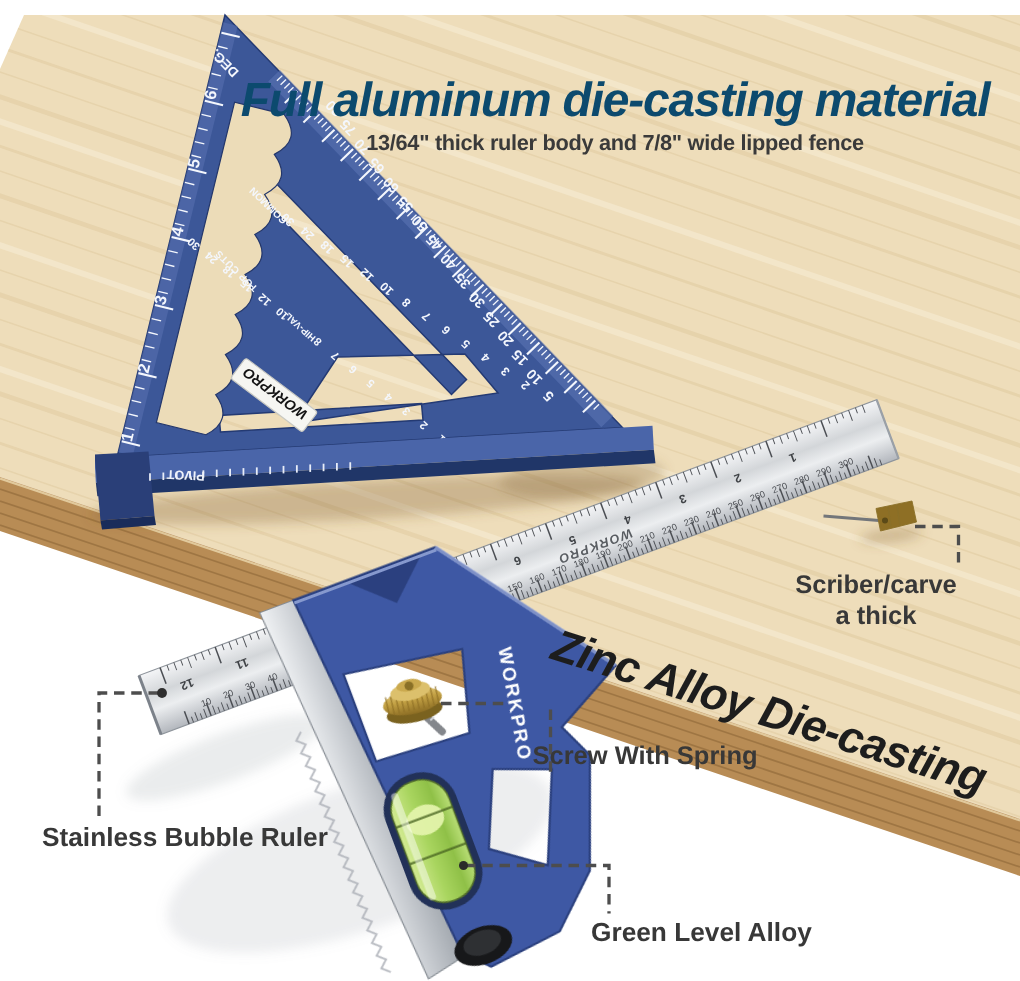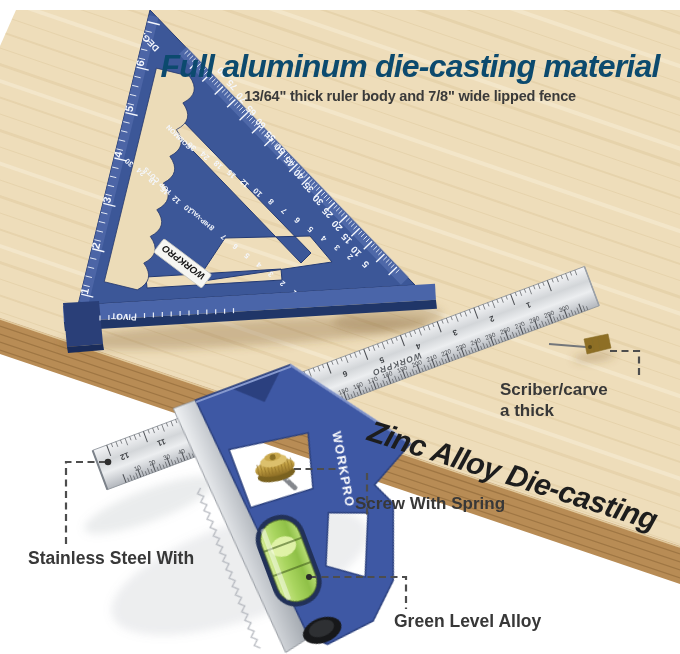--- a/index.html
+++ b/index.html
@@ -10,21 +10,21 @@
   .labels{position:absolute;left:0;top:0;width:680px;height:654px;pointer-events:none;}
   .headline-wrap{position:absolute;left:150px;top:49px;width:520px;text-align:center;}
   .headline{font-size:32px;font-weight:bold;font-style:italic;color:#0c4a6e;
             letter-spacing:-0.8px;line-height:34px;white-space:nowrap;}
   .subheadline{font-size:14.5px;font-weight:bold;color:#3a3a3a;letter-spacing:-0.2px;
                margin-top:5px;white-space:nowrap;}
   .zinc-caption{position:absolute;left:374px;top:414px;font-size:30px;font-weight:bold;
                 font-style:italic;color:#1d1d1d;letter-spacing:-0.5px;white-space:nowrap;
                 transform:rotate(17.5deg);transform-origin:0 0;}
   .callout-label{position:absolute;font-weight:bold;color:#383838;white-space:nowrap;}
-  .scriber-label{left:500px;top:379px;width:168px;text-align:left;font-size:17px;line-height:21px;}
+  .scriber-label{left:500px;top:379px;width:168px;text-align:center;font-size:17px;line-height:21px;}
   .screw-label{left:355px;top:494px;font-size:17px;}
   .ruler-label{left:28px;top:548px;font-size:17.5px;}
   .bubble-label{left:394px;top:611px;font-size:17.5px;}
 </style>
 </head>
 <body>
 
 <div class="stage">
 
 <svg width="680" height="654" viewBox="0 0 680 654">
@@ -720,17 +720,17 @@
   <div class="headline-wrap">
     <div class="headline">Full aluminum die-casting material</div>
     <div class="subheadline">13/64" thick ruler body and 7/8" wide lipped fence</div>
   </div>
   <div class="zinc-caption">Zinc Alloy Die-casting</div>
   <div class="callout-label scriber-label">
     <div>Scriber/carve</div>
     <div>a thick</div>
   </div>
   <div class="callout-label screw-label">Screw With Spring</div>
-  <div class="callout-label ruler-label">Stainless Steel With</div>
+  <div class="callout-label ruler-label">Stainless Bubble Ruler</div>
   <div class="callout-label bubble-label">Green Level Alloy</div>
 </div>
 
 </div>
 
 </body></html>

